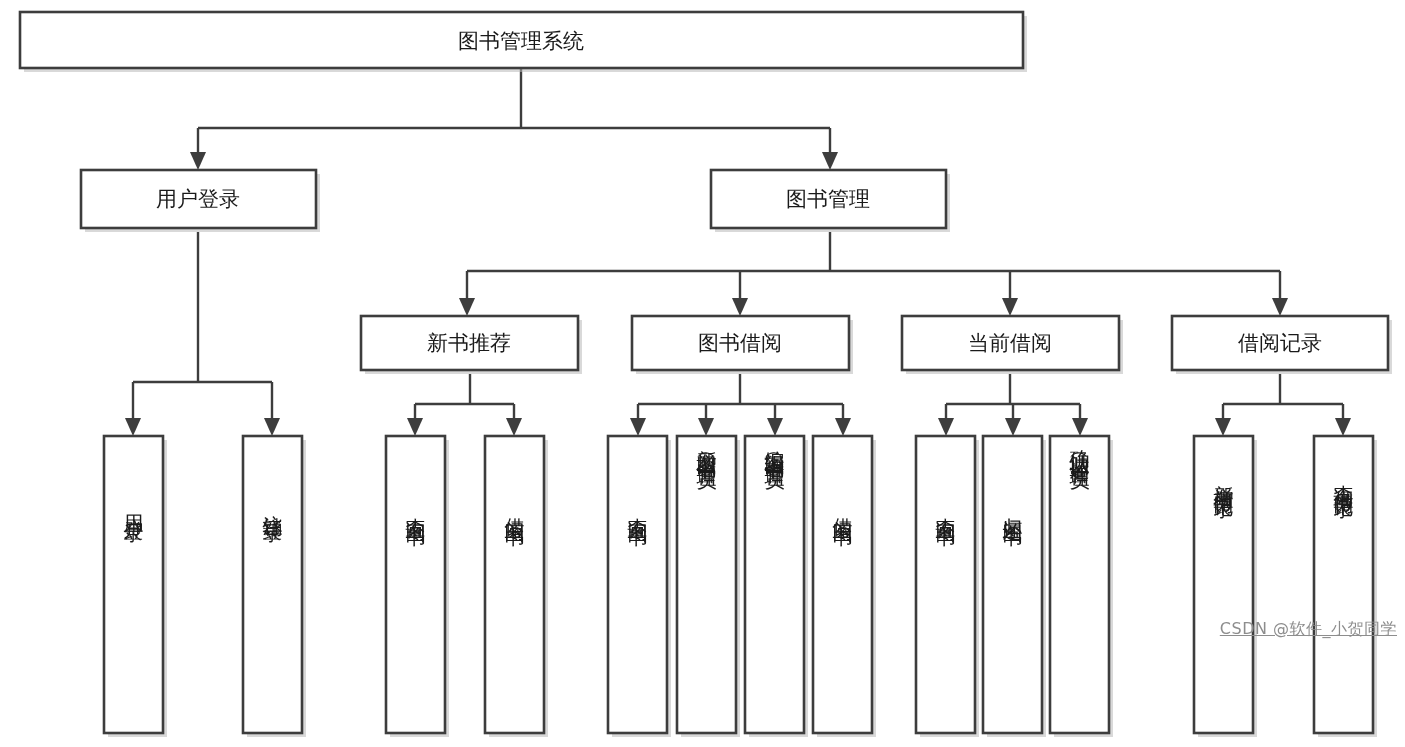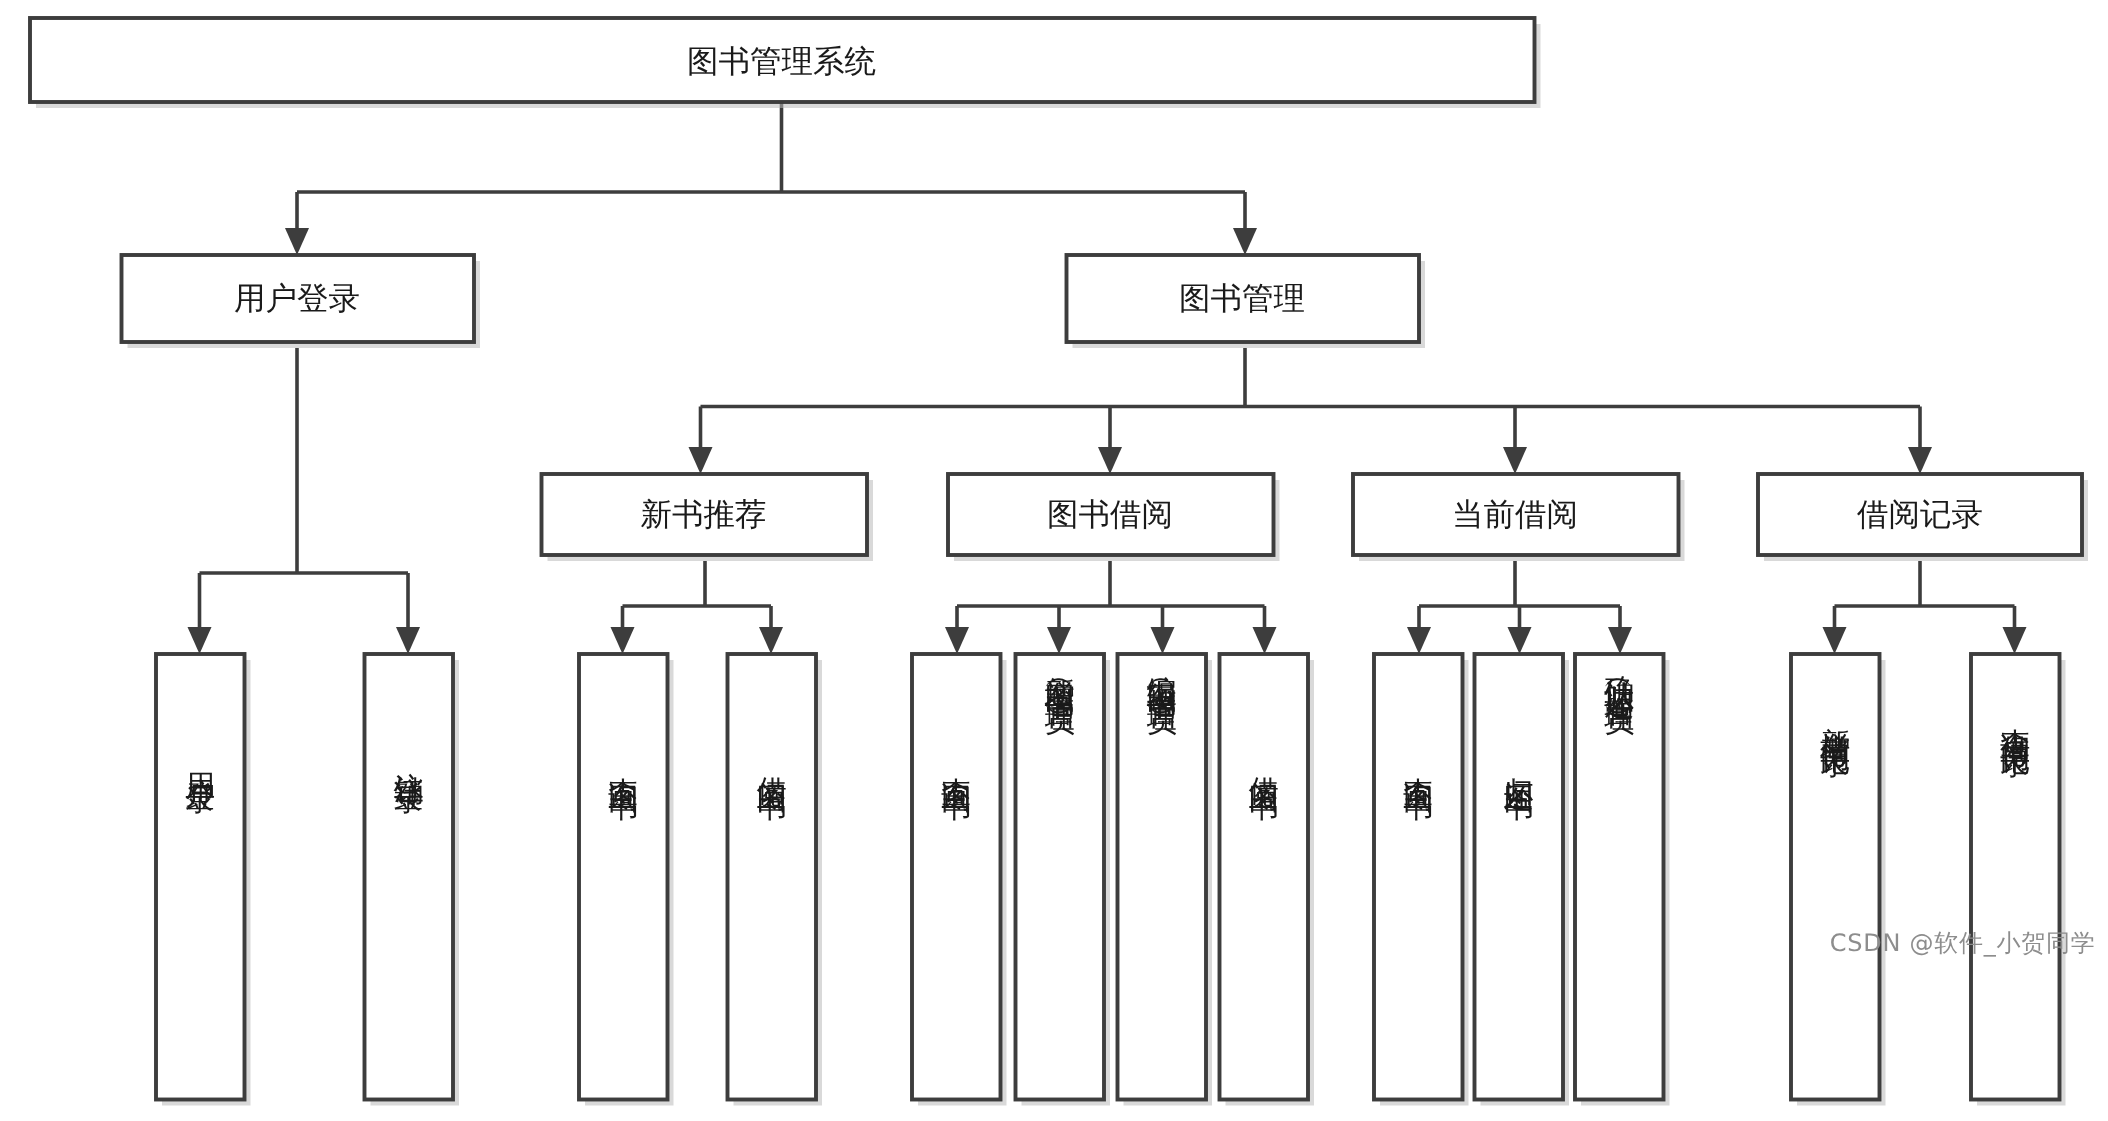--- a/index.html
+++ b/index.html
@@ -30,20 +30,21 @@
     writing-mode:vertical-rl;
     glyph-orientation-vertical:0;
     letter-spacing:3px;
   }
   .watermark{
     position:absolute;right:8px;bottom:4px;
     font-size:16px;color:#8d8d8d;
     font-family:"DejaVu Sans","Liberation Sans",sans-serif;
     letter-spacing:.5px;white-space:nowrap;
     user-select:none;
+    text-decoration:underline;
   }
 </style>
 </head>
 <body>
 
 <div id="diagram-root">
 
   <svg id="tree-svg" viewBox="0 0 1405 747" xmlns="http://www.w3.org/2000/svg">
 
     <defs>

